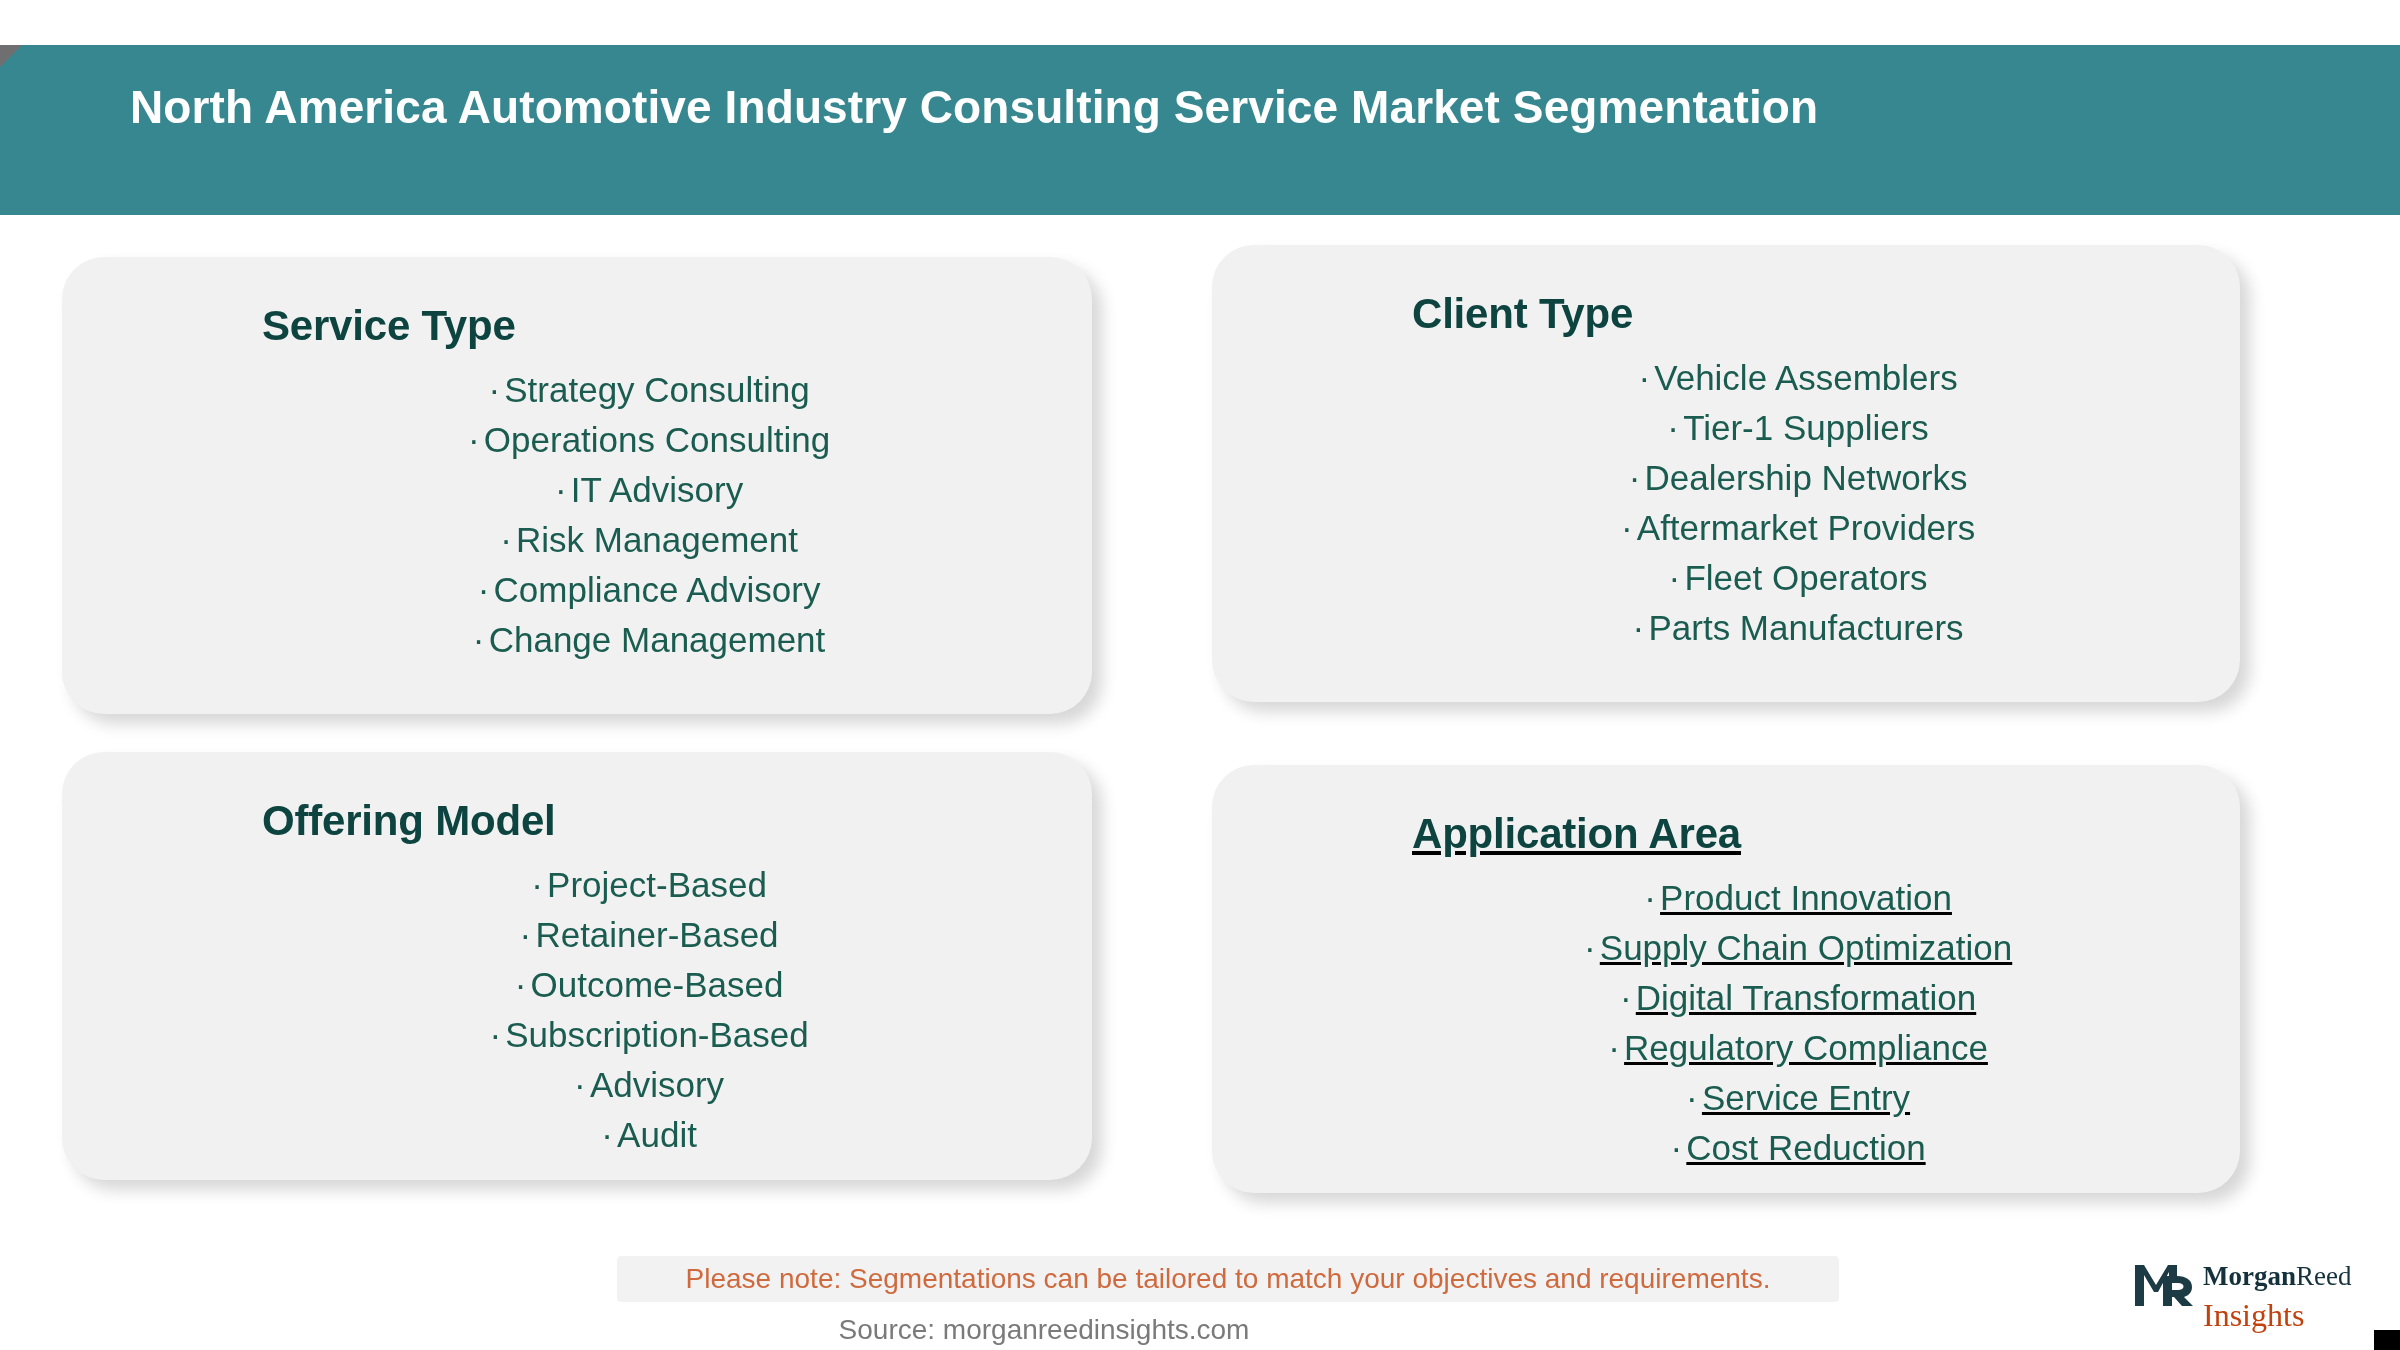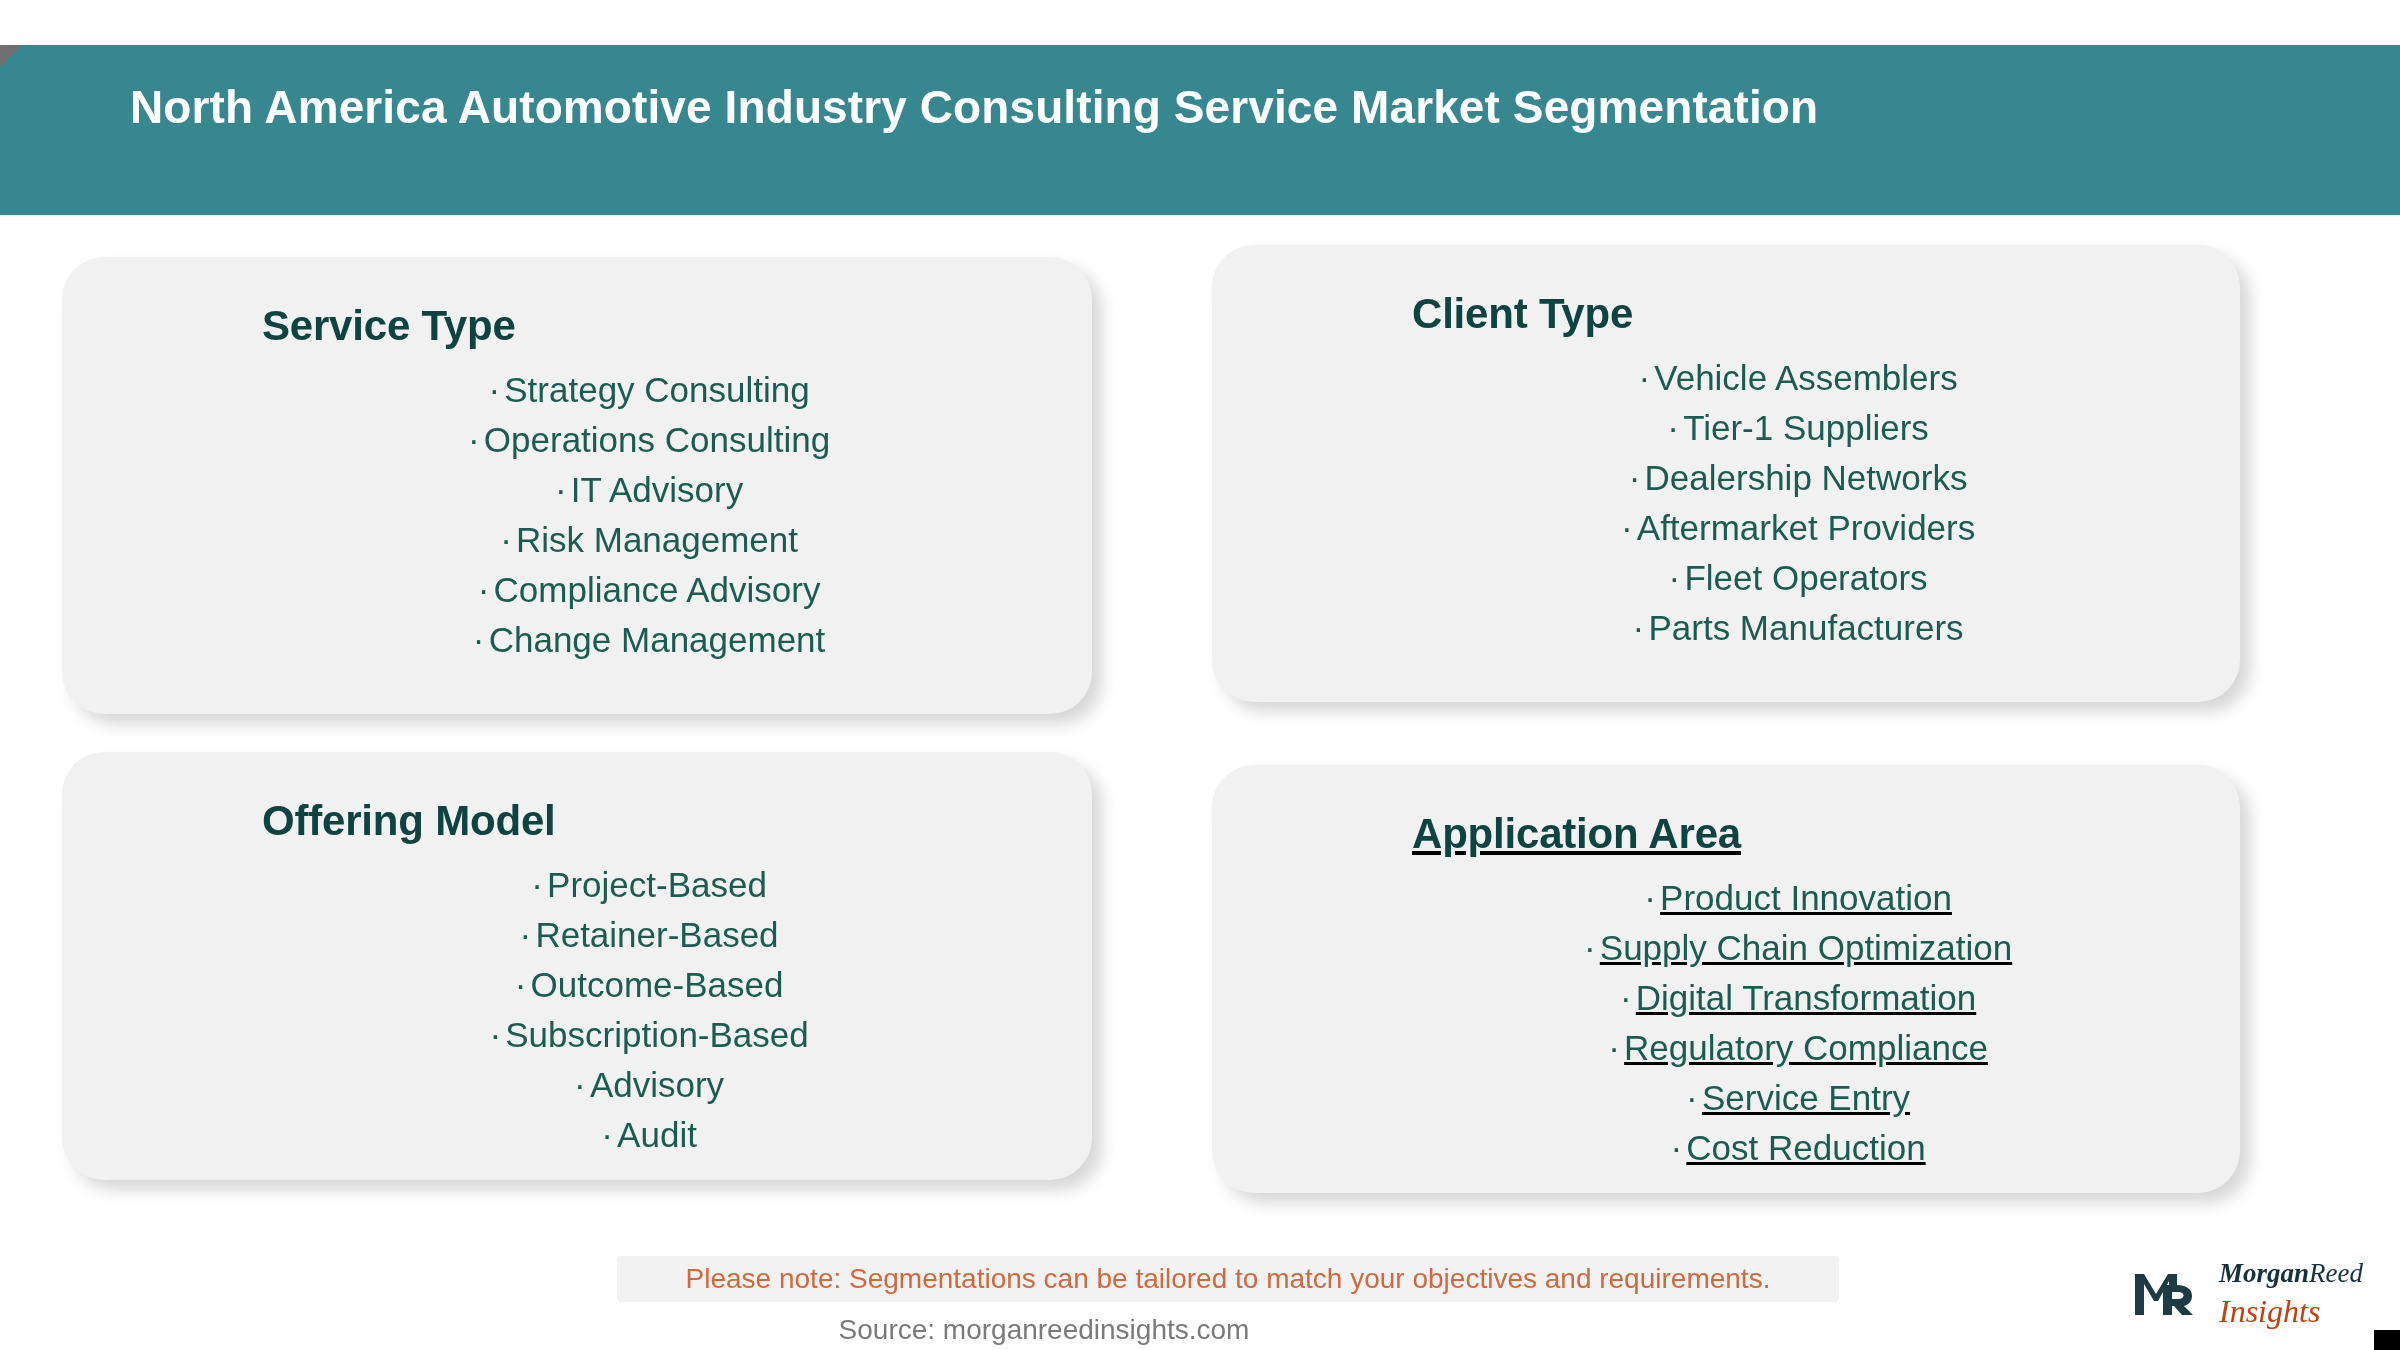--- a/index.html
+++ b/index.html
@@ -144,23 +144,22 @@
   }
 
   
   .logo {
     position: absolute;
     left: 2133px;
     top: 1262px;
     width: 250px;
     height: 64px;
     display: flex;
-    align-items: center;
-    gap: 24px;
-    font-style: italic;
+    align-items: flex-start;
+    gap: 8px;
   }
   .logo-mark {
     width: 62px;
     height: 46px;
     flex: 0 0 auto;
   }
   .logo-words {
     display: flex;
     flex-direction: column;
     justify-content: center;

